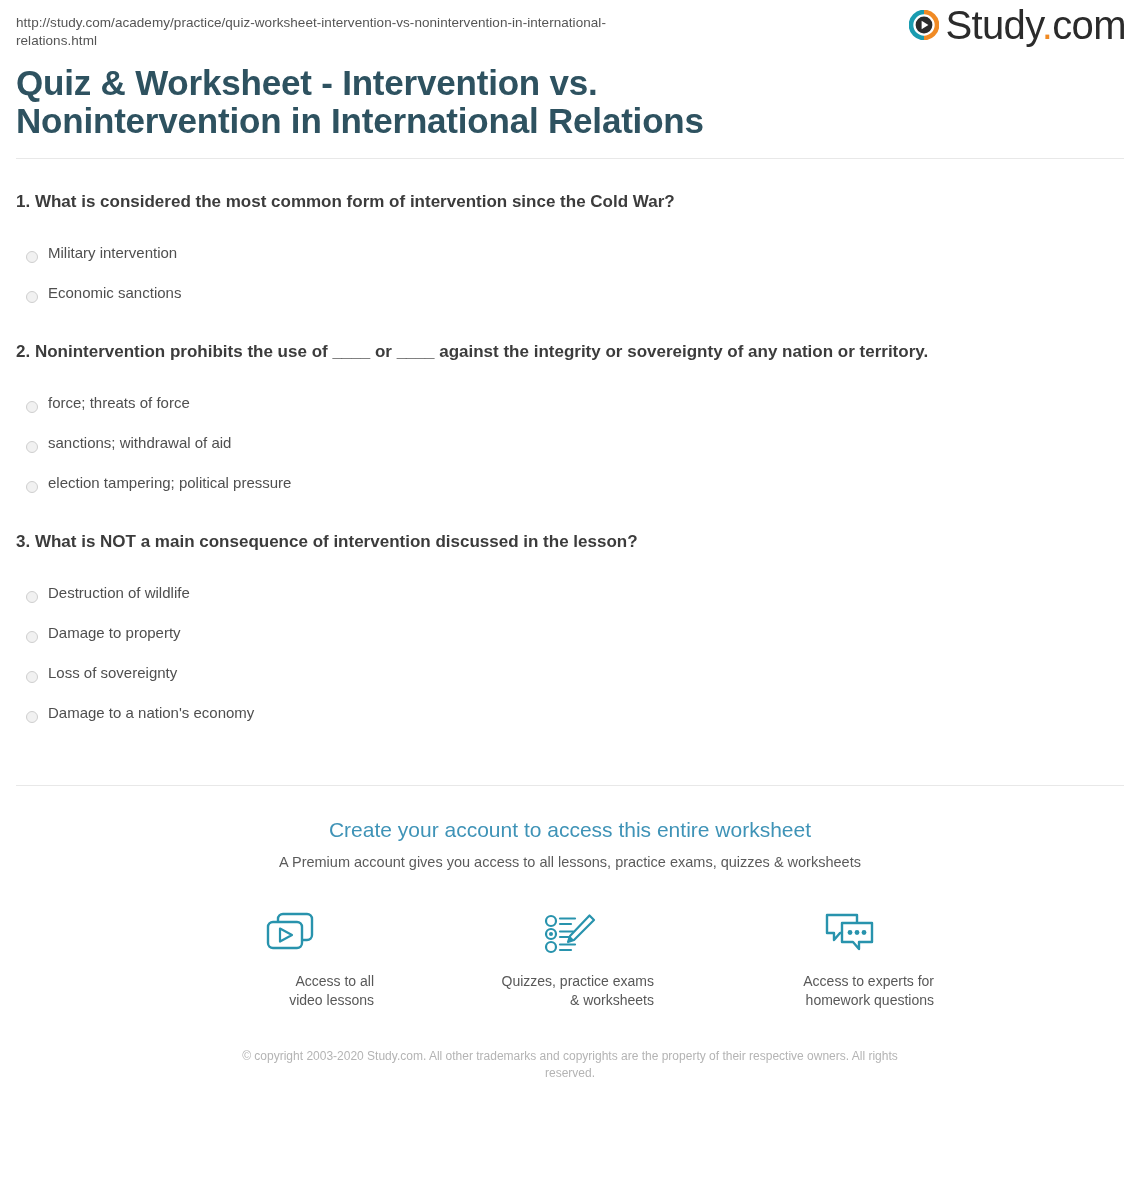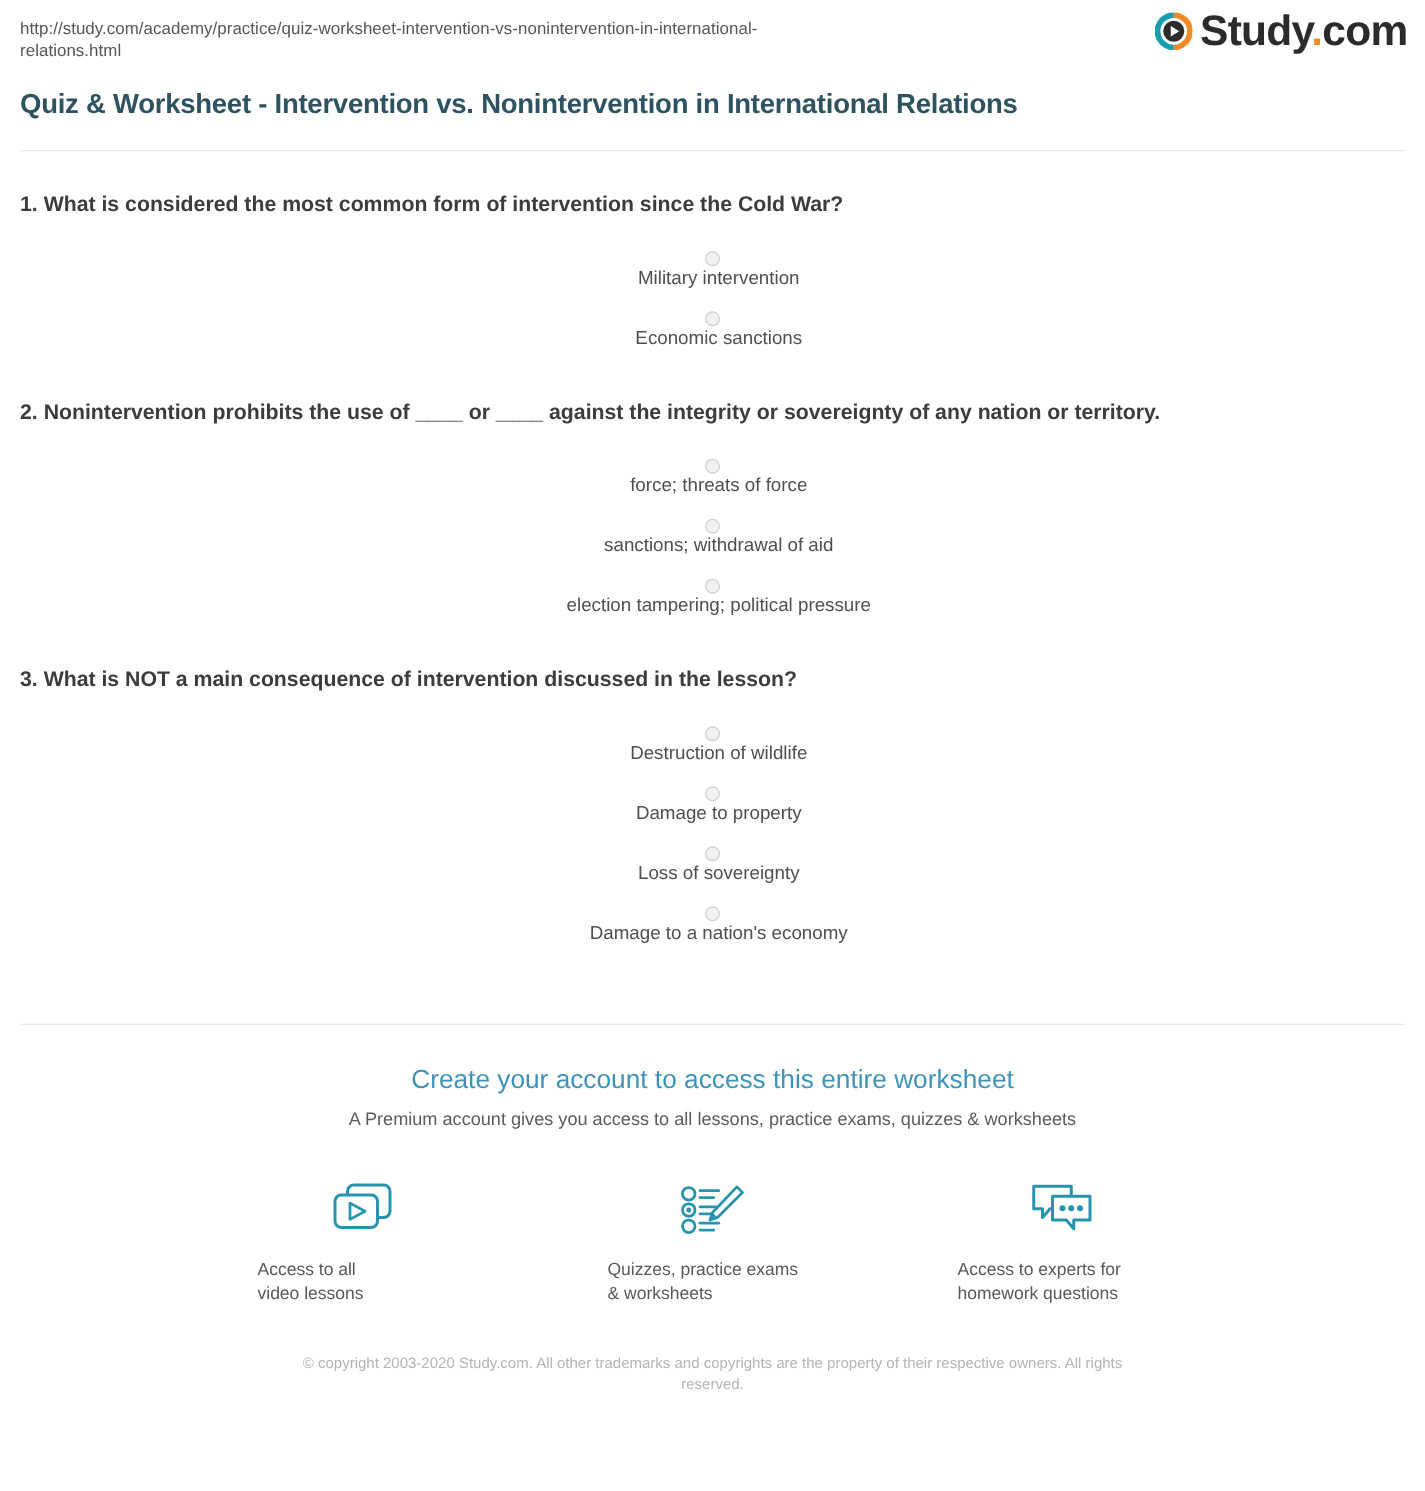--- a/index.html
+++ b/index.html
@@ -45,34 +45,34 @@
     align-items: center;
     gap: 6px;
   }
   .logo-mark {
     width: 30px;
     height: 30px;
     flex: 0 0 30px;
     position: relative;
   }
   .logo-text {
-    font-size: 34px;
+    font-size: 40px;
     line-height: 30px;
-    font-weight: 700;
+    font-weight: 400;
     color: #2b2b2b;
     letter-spacing: -0.6px;
   }
   .logo-dot { color: #f08a24; }
 
   
   .title-wrap {
     padding: 10px 16px 14px 16px;
   }
   .page-title {
-    font-size: 22px;
+    font-size: 35px;
     line-height: 38px;
     font-weight: 700;
     color: #2e5260;
     letter-spacing: -0.2px;
     max-width: 830px;
     margin: 0;
   }
   .divider {
     height: 1px;
     background: #e8e8e8;
@@ -89,24 +89,23 @@
   .question-text {
     font-size: 17px;
     line-height: 26px;
     font-weight: 700;
     color: #3c3c3c;
     margin: 0 0 14px 0;
     max-width: 1045px;
   }
   .option-row {
     display: flex;
-    align-items: center;
+    align-items: flex-end;
     padding: 6px 0 6px 10px;
     min-height: 28px;
-    flex-direction: column;
   }
   .radio {
     width: 12px;
     height: 12px;
     flex: 0 0 12px;
     border-radius: 50%;
     border: 1px solid #cfcfcf;
     background: #f1f1f1;
     margin-top: 4px;
     margin-right: 10px;
@@ -142,21 +141,21 @@
     margin: 0;
   }
   .features {
     display: flex;
     justify-content: center;
     gap: 112px;
     margin-top: 34px;
   }
   .feature {
     width: 168px;
-    text-align: left;
+    text-align: right;
   }
   .feature-icon {
     height: 56px;
     display: flex;
     align-items: center;
     justify-content: center;
   }
   .feature-caption {
     margin-top: 10px;
     font-size: 14px;

